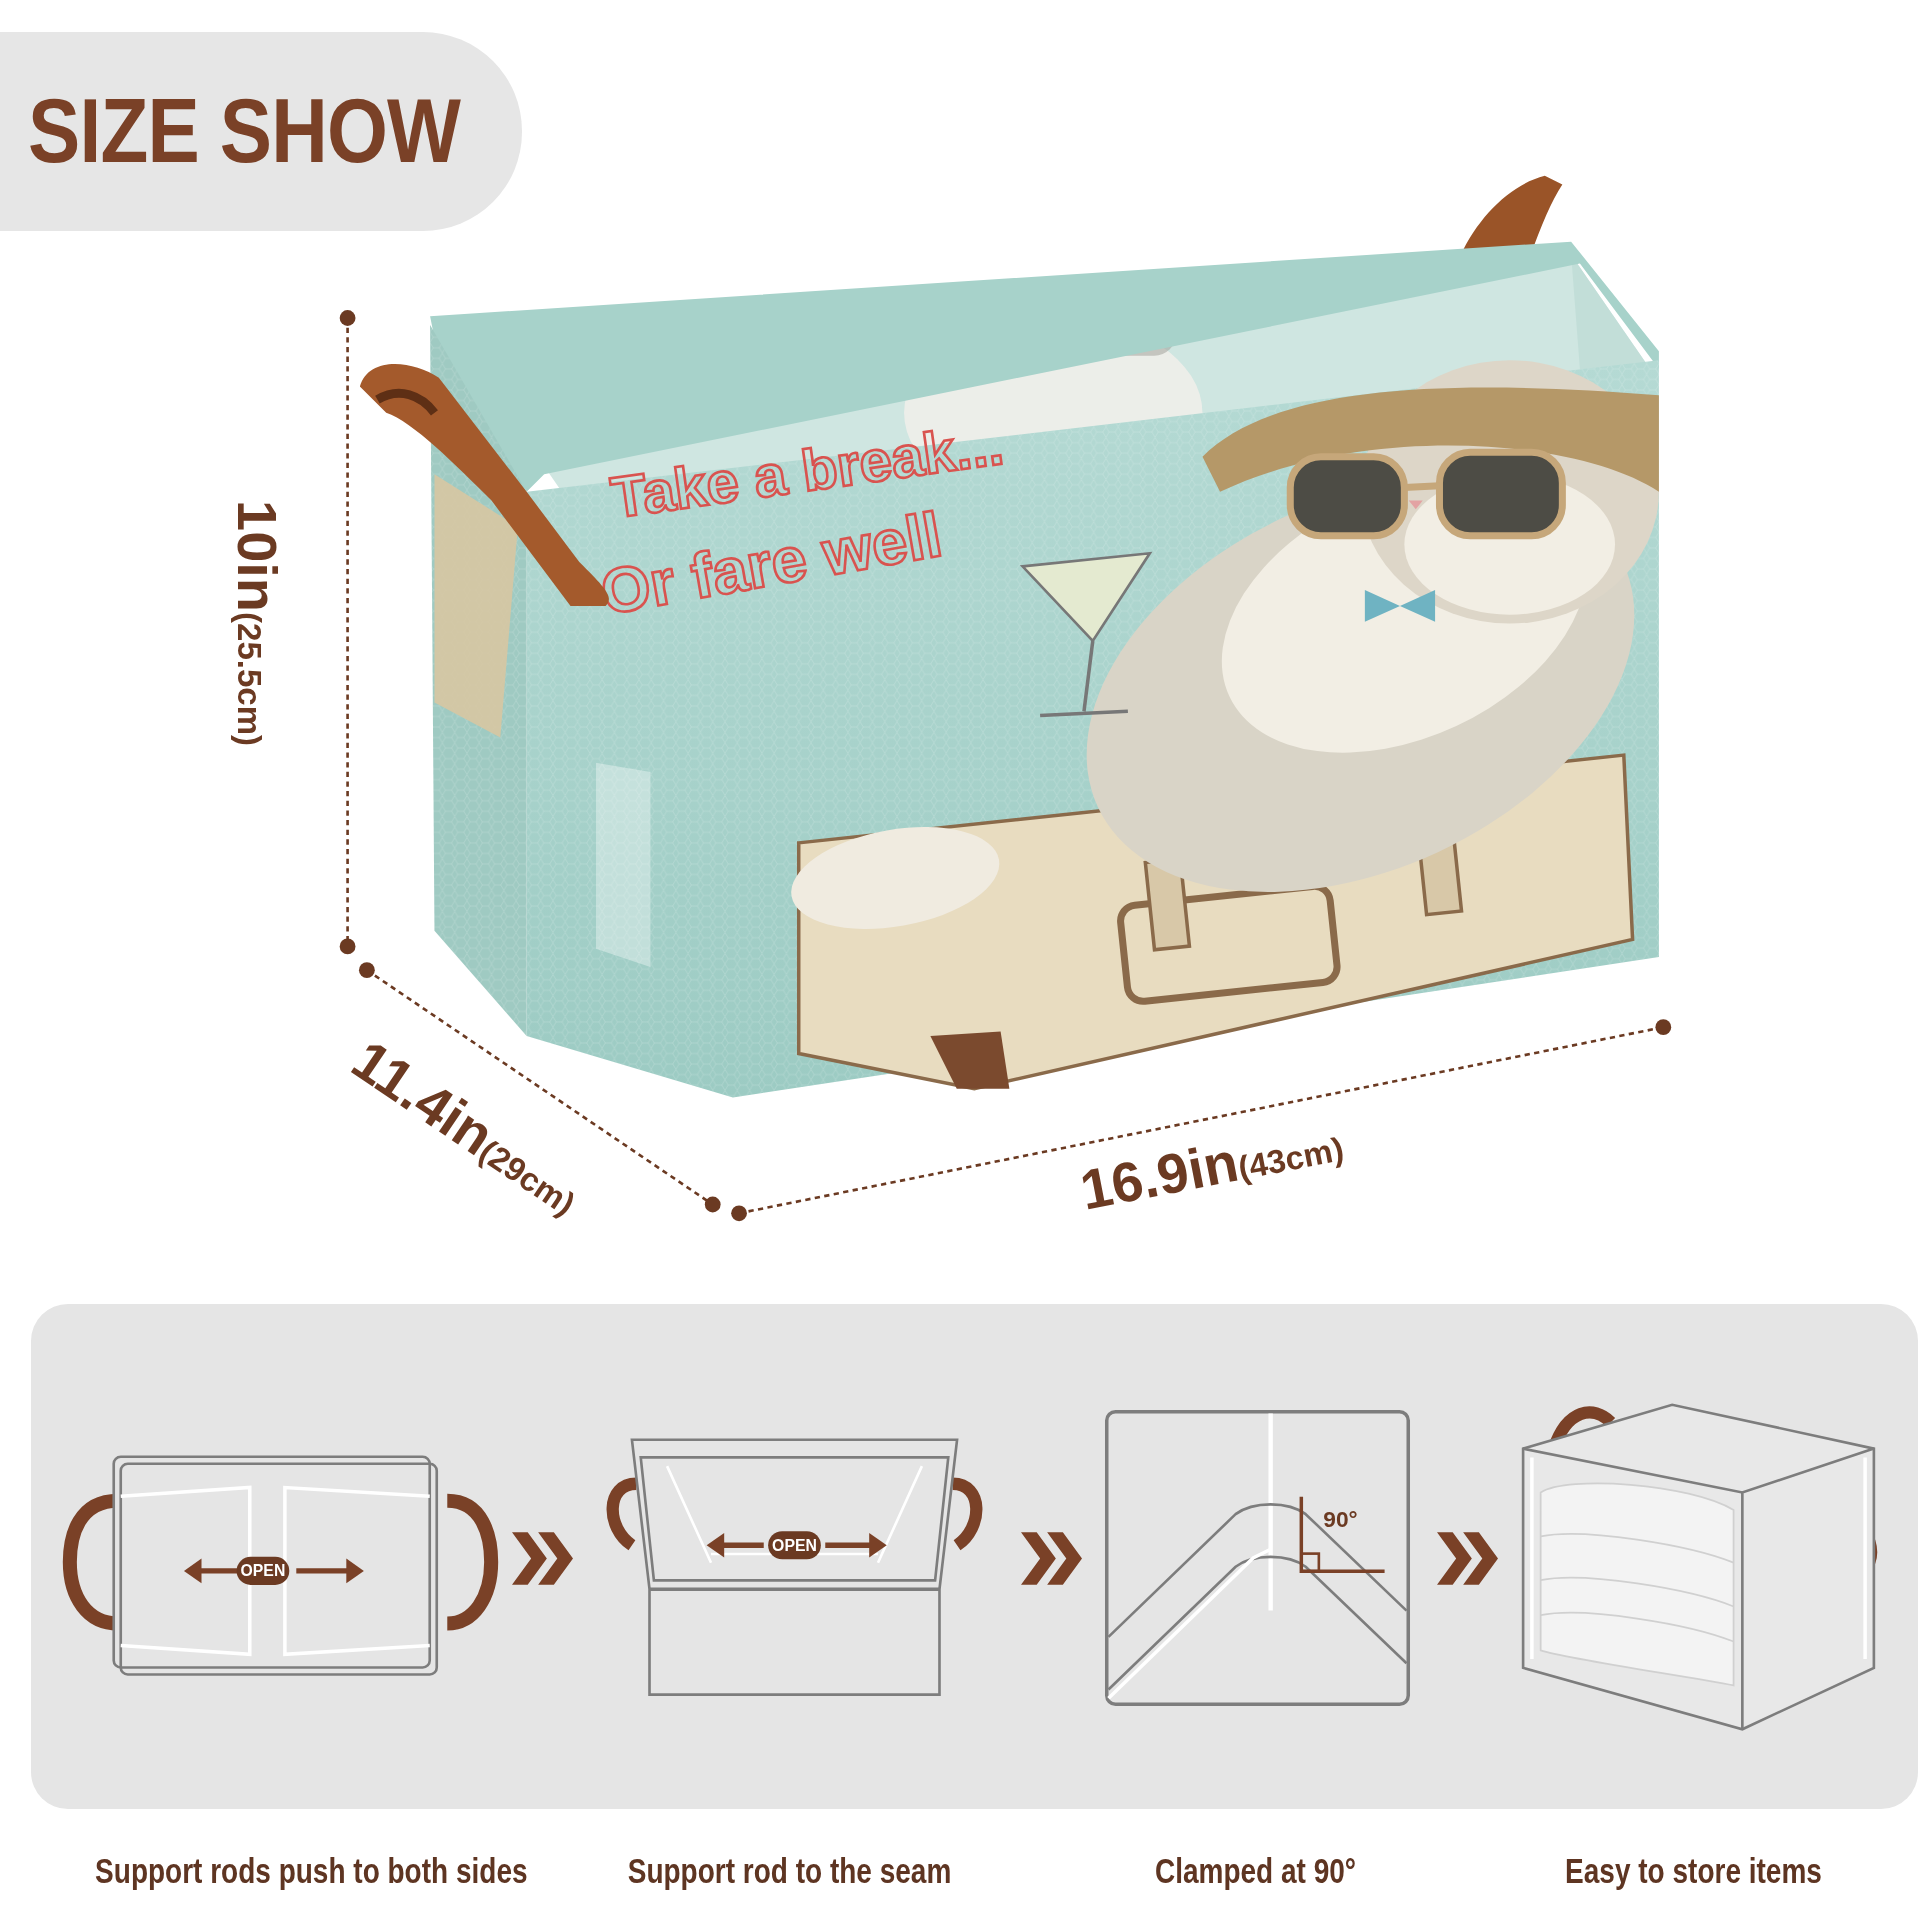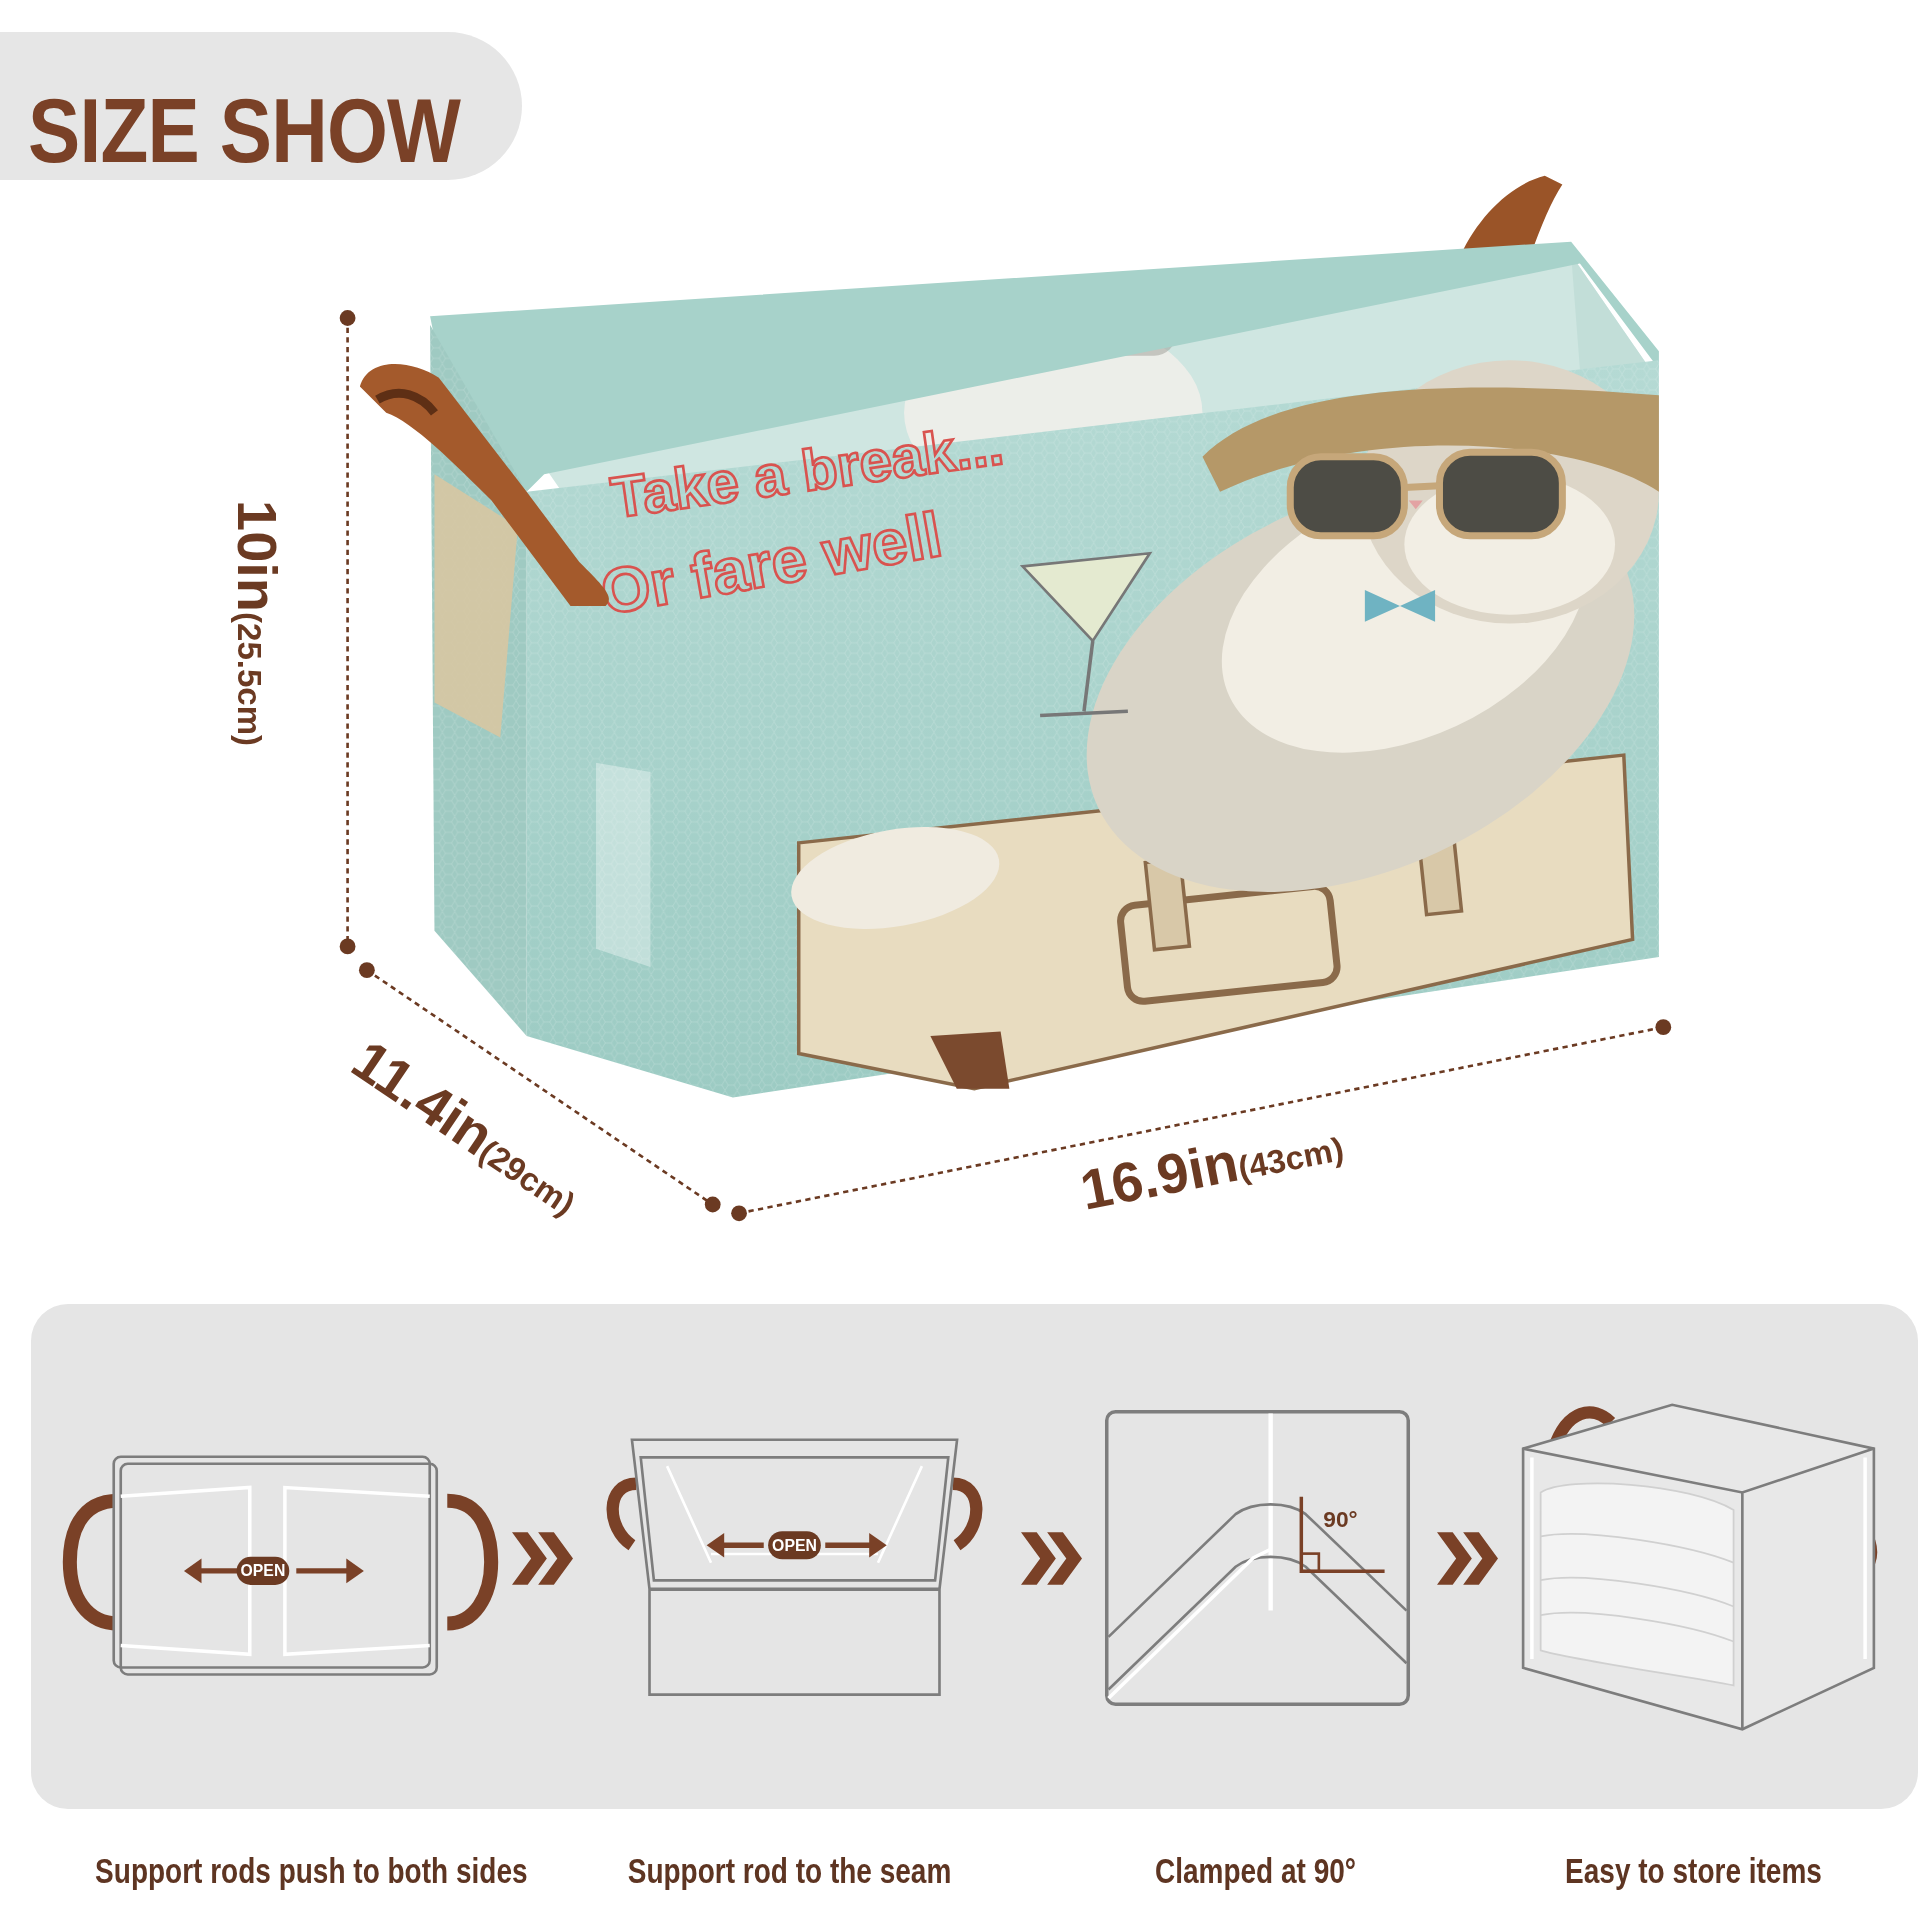--- a/index.html
+++ b/index.html
@@ -1,17 +1,17 @@
 <!DOCTYPE html>
 <html style="font-size:14px"><head>
 <meta charset="utf-8">
 <style>
   html,body{margin:0;padding:0;background:#fff;}
   body{width:1931px;height:1931px;position:relative;overflow:hidden;font-family:"Liberation Sans",sans-serif;}
-  .badge{position:absolute;left:0;top:32px;width:522px;height:148px;background:#e6e6e6;border-radius:0 99px 99px 0;}
+  .badge{position:absolute;left:0;top:32px;width:522px;height:199px;background:#e6e6e6;border-radius:0 99px 99px 0;}
   .badge-text{position:absolute;left:28px;top:0;height:198px;line-height:198px;font-family:"Liberation Sans",sans-serif;font-weight:bold;font-size:91px;color:#7a4127;transform:scaleX(0.86);transform-origin:left center;letter-spacing:-0.9px;white-space:nowrap;}
   .product{position:absolute;left:0;top:0;width:1931px;height:1282px;}
   .dim{position:absolute;color:#6b3a22;font-weight:bold;white-space:nowrap;font-family:"Liberation Sans",sans-serif;}
   .dim .big{font-size:56px;}
   .dim .small{font-size:33px;}
   .panel{position:absolute;left:31px;top:1304px;width:1887px;height:505px;background:#e5e5e5;border-radius:37px;}
   .step{position:absolute;}
   .chev{position:absolute;}
   .caption{position:absolute;top:1840px;height:61px;line-height:61px;font-size:35px;font-weight:bold;color:#5e3522;text-align:center;white-space:nowrap;transform:scaleX(0.8);}
 </style>

